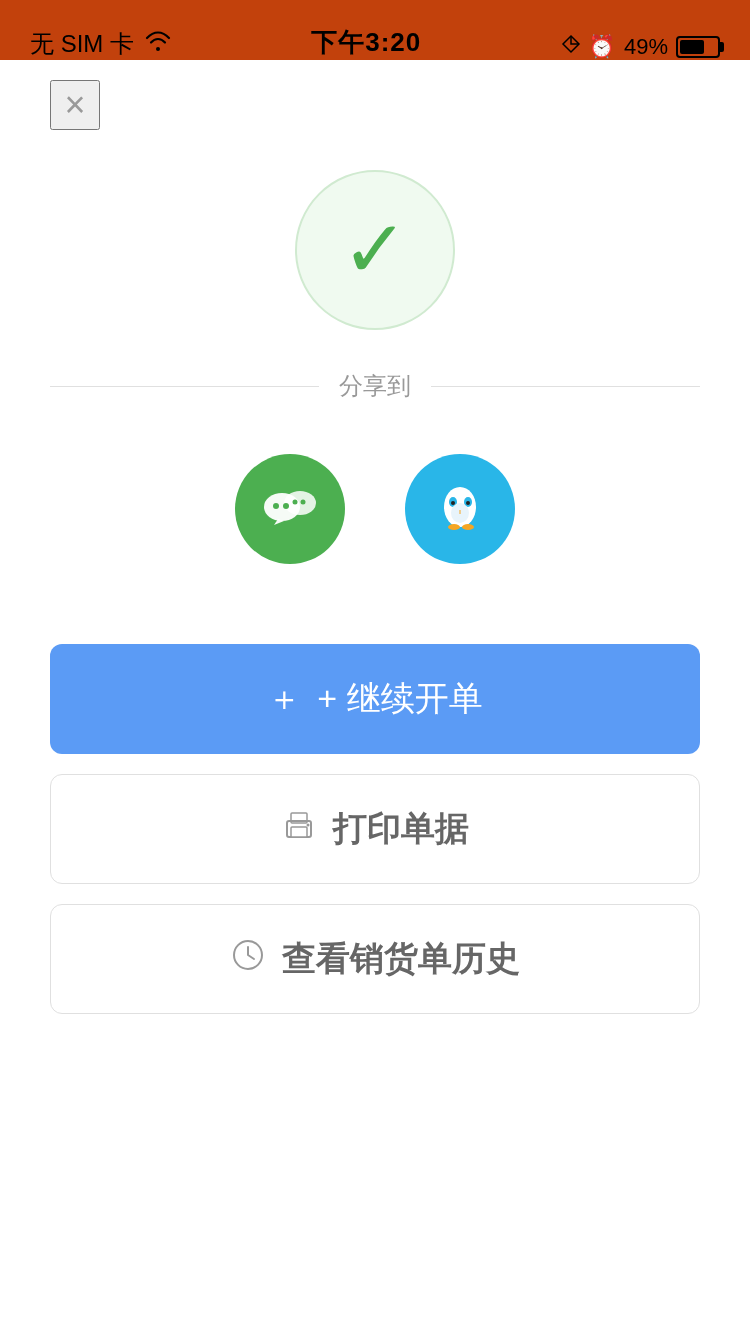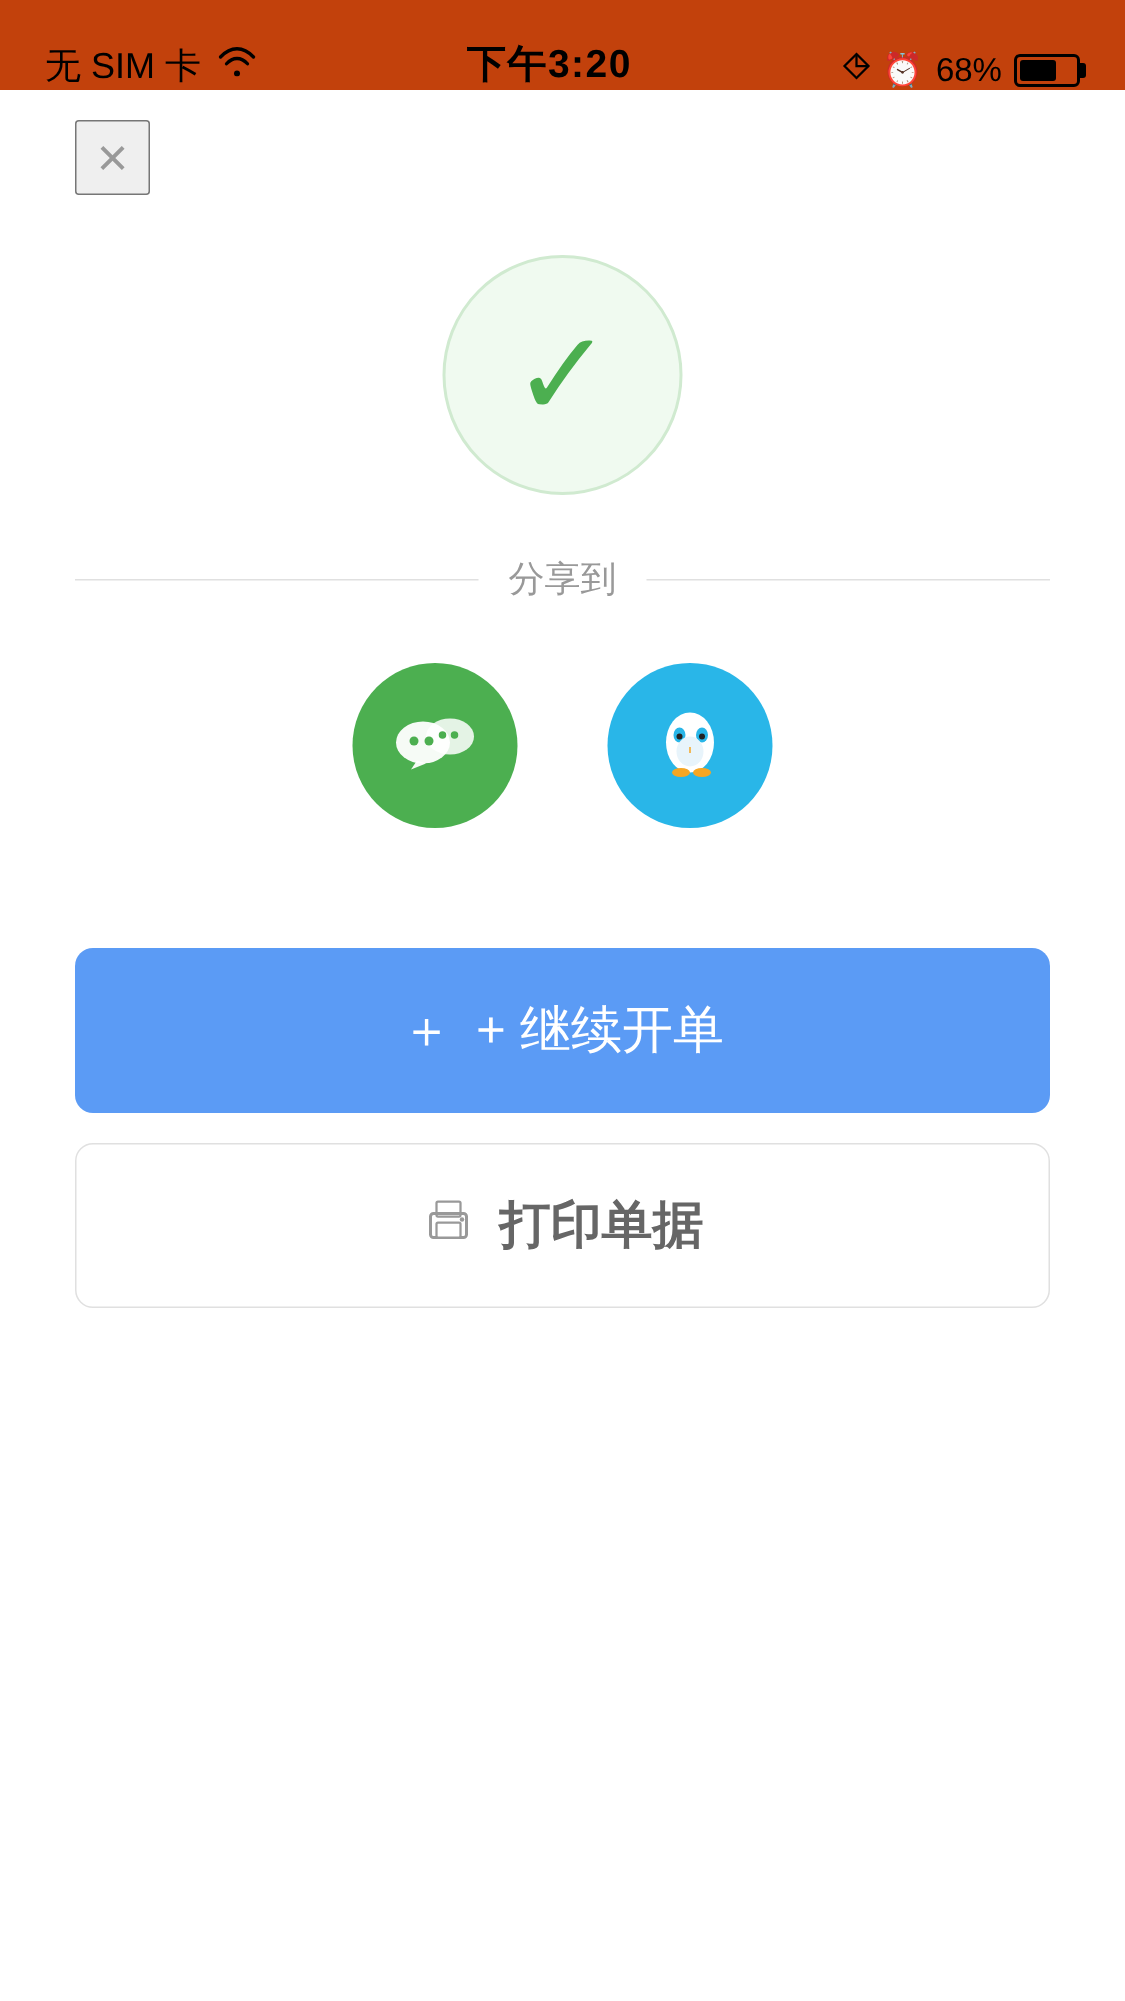--- a/index.html
+++ b/index.html
@@ -149,21 +149,21 @@
       margin-bottom: 60px;
       letter-spacing: 2px;
     }
 
     
     .share-divider {
       width: 100%;
       display: flex;
       align-items: center;
       gap: 20px;
-      margin-bottom: 40px;
+      margin-bottom: 52px;
     }
 
     .divider-line {
       flex: 1;
       height: 1px;
       background: #e0e0e0;
     }
 
     .divider-text {
       font-size: 24px;
@@ -253,21 +253,21 @@
   </div>
   <div class="status-center">下午3:20</div>
   <div class="status-right">
     <span>
       <svg width="20" height="20" viewBox="0 0 20 20" fill="none">
         <path d="M10 2L18 10 10 18 2 10 10 2z" stroke="#000" stroke-width="1.5" fill="none"></path>
         <path d="M10 2v8h8" stroke="#000" stroke-width="1.5"></path>
       </svg>
     </span>
     <span>⏰</span>
-    <span>68%</span>
+    <span>49%</span>
     <div class="battery-container">
       <div class="battery-bar">
         <div class="battery-fill"></div>
       </div>
     </div>
   </div>
 </div>
 
 <div class="main-content">
 
@@ -336,15 +336,24 @@
         <svg width="36" height="36" viewBox="0 0 36 36" fill="none">
           <rect x="6" y="14" width="24" height="16" rx="2" stroke="#999" stroke-width="2" fill="none"></rect>
           <rect x="10" y="20" width="16" height="10" rx="1" fill="#fff" stroke="#999" stroke-width="1.5"></rect>
           <rect x="10" y="6" width="16" height="10" rx="1" stroke="#999" stroke-width="1.5" fill="none"></rect>
           <circle cx="27" cy="18" r="1.5" fill="#999"></circle>
         </svg>
       </span>
       <span>打印单据</span>
     </button>
 
+    <button class="btn btn-secondary">
+      <span>
+        <svg width="36" height="36" viewBox="0 0 36 36" fill="none">
+          <circle cx="18" cy="18" r="14" stroke="#999" stroke-width="2" fill="none"></circle>
+          <path d="M18 10 L18 18 L24 22" stroke="#999" stroke-width="2" stroke-linecap="round" stroke-linejoin="round"></path>
+        </svg>
+      </span>
+      <span>查看销货单历史</span>
+    </button>
 
   </div>
 </div>
 
 </body></html>

